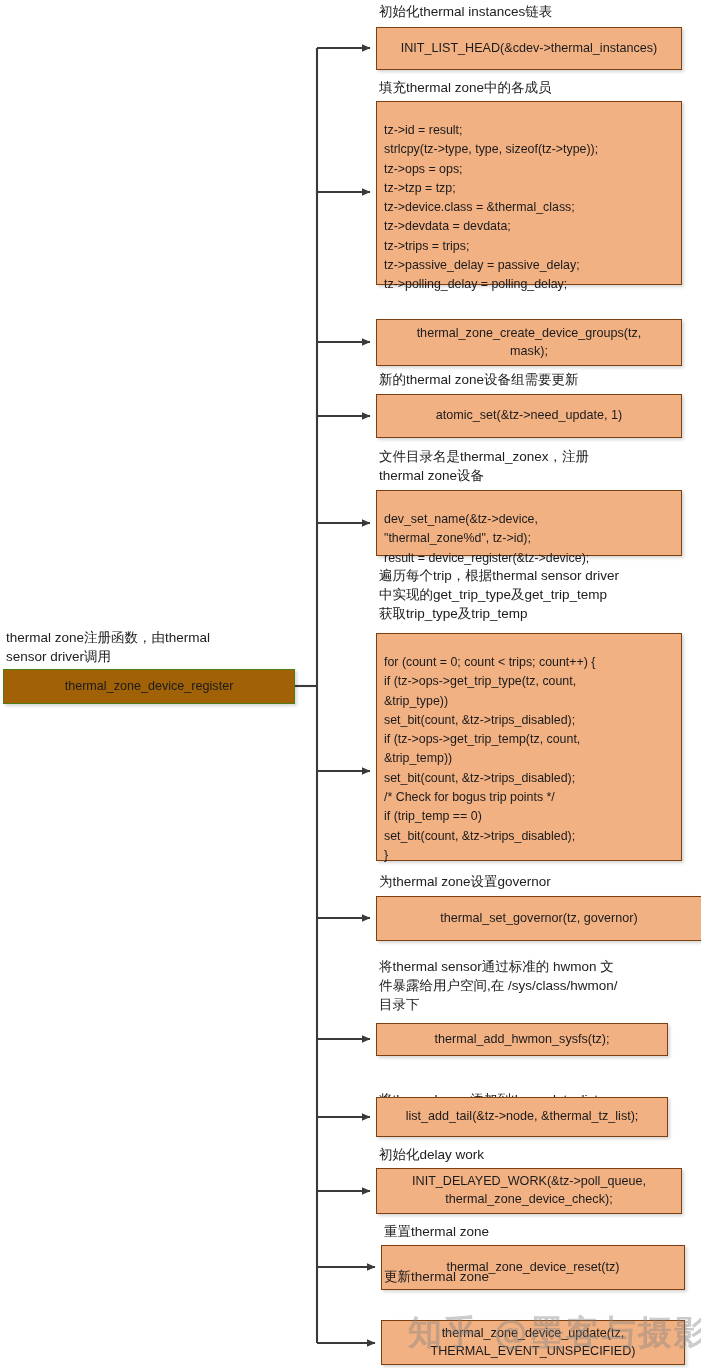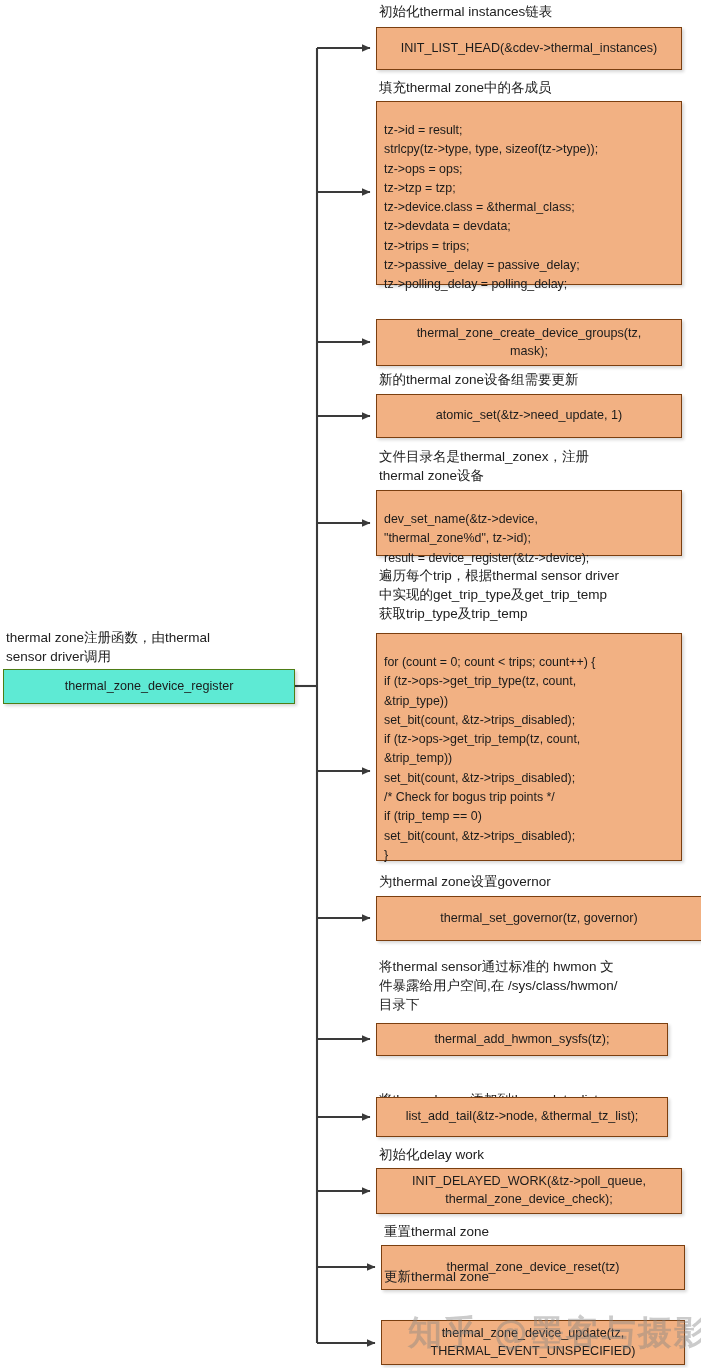--- a/index.html
+++ b/index.html
@@ -46,21 +46,21 @@
     justify-content: center;
     text-align: center;
     padding: 12px 6px;
   }
   .node.left {
     justify-content: flex-start;
     text-align: left;
     padding: 0 7px;
   }
   .node.green {
-    background: #5eead4;
+    background: #a16207;
     border: 1px solid #4e7d16;
     justify-content: center;
     text-align: center;
   }
   .node.code {
     font-size: 12.4px;
     line-height: 19.3px;
     align-items: flex-start;
     padding-top: 19px;
   }

